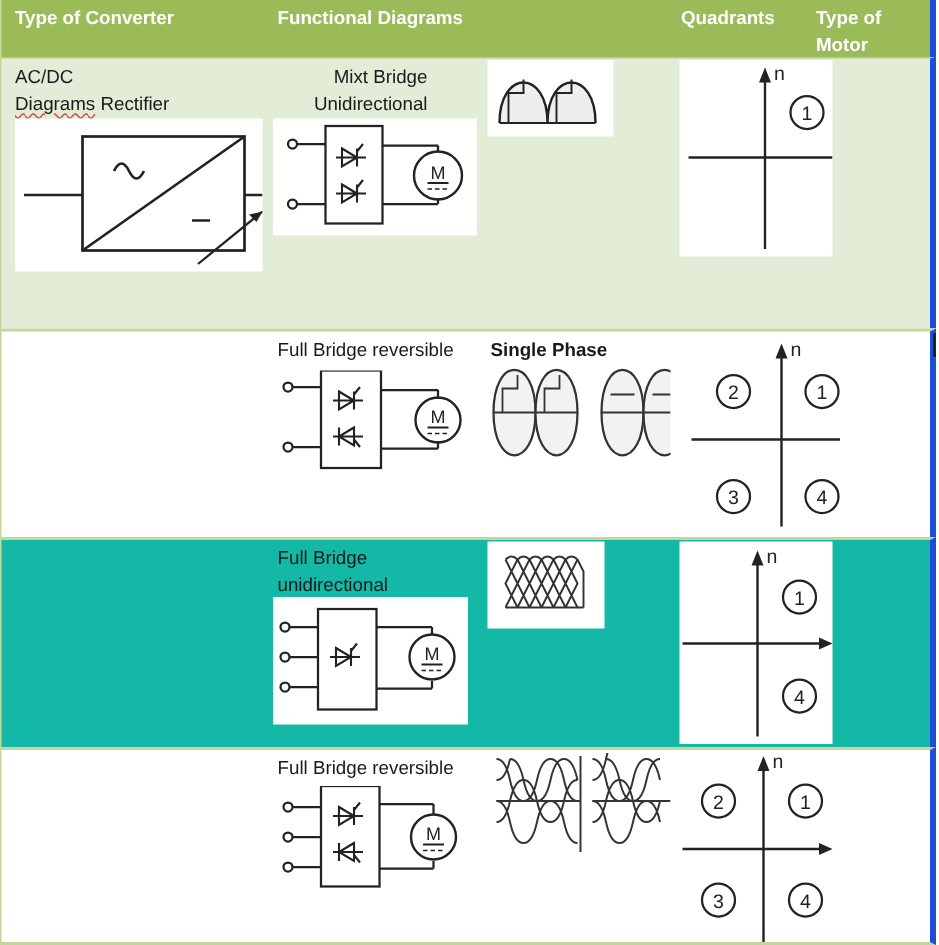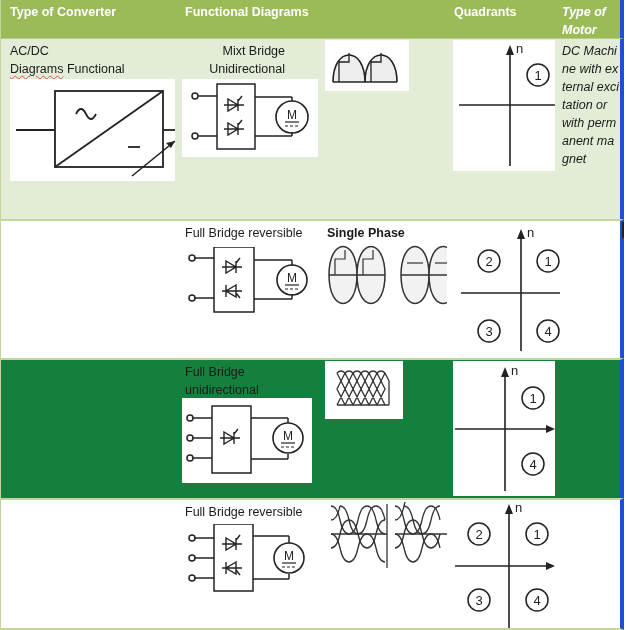--- a/index.html
+++ b/index.html
@@ -2,29 +2,29 @@
 <html><head>
 <meta charset="utf-8">
 <style>
   html,body{margin:0;padding:0;background:#fff;}
   body{width:626px;height:630px;overflow:hidden;font-family:"Liberation Sans",sans-serif;}
   .tbl{position:absolute;left:0;top:0;width:626px;height:630px;}
   .row{position:absolute;left:0;width:624px;border-left:1px solid #c3d69b;border-right:4px solid #1d4ed8;box-sizing:border-box;}
   .hdr{top:0;height:38px;background:#9bbb59;color:#fff;}
   .r1{top:38px;height:181px;background:#e2ecd6;border-top:1px solid #b6cc8a;}
   .r2{top:219px;height:139px;background:#fff;border-top:2px solid #c3d69b;}
-  .r3{top:358px;height:140px;background:#15803d;border-top:2px solid #c3d69b;}
+  .r3{top:358px;height:140px;background:#14b8a6;border-top:2px solid #c3d69b;}
   .r4{top:498px;height:132px;background:#fff;border-top:2px solid #c3d69b;border-bottom:2px solid #c3d69b;}
   .cell{position:absolute;top:0;bottom:0;box-sizing:border-box;padding:3px 6px;font-size:12.5px;line-height:18px;color:#1a1a1a;}
   .hdr .cell{color:#fff;font-weight:bold;font-size:12.5px;line-height:18px;padding-top:3px;}
   .c0{left:3px;width:175px;}
   .c1{left:178px;width:142px;}
   .c2{left:320px;width:127px;font-weight:bold;}
   .c3{left:447px;width:111px;}
-  .c4{left:558px;width:66px;padding-left:3px;font-style:italic;}
+  .c4{left:540px;width:66px;padding-left:3px;}
   .bold{font-weight:normal;}
   .squig{text-decoration:underline wavy #e05050;text-decoration-thickness:1px;text-underline-offset:2px;}
   .img{position:absolute;background:#fff;}
   svg{display:block;}
   .cursor{position:absolute;left:622px;top:222px;width:2px;height:16px;background:#222;}
 </style>
 </head>
 <body>
 
 <div class="tbl">
@@ -32,21 +32,21 @@
   <div class="row hdr">
     <div class="cell c0">Type of Converter</div>
     <div class="cell c1">Functional Diagrams</div>
     <div class="cell c3">Quadrants</div>
     <div class="cell c4">Type of Motor</div>
   </div>
 
   <div class="row r1">
     <div class="cell c0">
       <div class="bold">AC/DC</div>
-      <div class="bold"><span class="squig">Diagrams</span><span> Functional</span></div>
+      <div class="bold"><span class="squig">Diagrams</span><span> Rectifier</span></div>
       <div class="img" style="left:6px;top:40px;width:165px;height:102px;">
         <svg width="165" height="102" viewBox="0 0 165 102">
           <line x1="6" y1="51" x2="45" y2="51" stroke="#222" stroke-width="1.8"></line>
           <rect x="45" y="12" width="108" height="76" fill="none" stroke="#222" stroke-width="1.8"></rect>
           <line x1="45" y1="88" x2="153" y2="12" stroke="#222" stroke-width="1.8"></line>
           <path d="M66 35 q5 -10 10 0 t10 0" fill="none" stroke="#222" stroke-width="1.8"></path>
           <line x1="118" y1="68" x2="130" y2="68" stroke="#222" stroke-width="1.8"></line>
           <line x1="153" y1="51" x2="165" y2="51" stroke="#222" stroke-width="1.8"></line>
           <line x1="122" y1="97" x2="165" y2="62" stroke="#222" stroke-width="1.5"></line>
           <path d="M165 62 l-9 2 l5 5 z" fill="#222"></path>
@@ -89,23 +89,20 @@
       <div class="img" style="left:5px;top:1px;width:102px;height:131px;">
         <svg width="102" height="131" viewBox="0 0 102 131">
           <line x1="57" y1="8" x2="57" y2="126" stroke="#222" stroke-width="1.6"></line>
           <path d="M57 5 l-4 10 h8 z" fill="#222"></path>
           <text x="63" y="13" font-family="Liberation Sans, sans-serif" font-size="13" fill="#222">n</text>
           <line x1="6" y1="65" x2="102" y2="65" stroke="#222" stroke-width="1.6"></line>
           <circle cx="85" cy="35" r="11" fill="none" stroke="#222" stroke-width="1.5"></circle>
           <text x="85" y="40" text-anchor="middle" font-family="Liberation Sans, sans-serif" font-size="13" fill="#222">1</text>
         </svg>
       </div>
-    </div>
-    <div class="cell c4" style="word-break:break-all;">
-      <div>DC Machine with external excitation or with permanent magnet</div>
     </div>
   </div>
 
   <div class="row r2">
     <div class="cell c0"></div>
     <div class="cell c1">
       <div style="white-space:nowrap;">Full Bridge reversible</div>
       <div style="position:absolute;left:8px;top:26px;width:130px;height:80px;">
         <svg width="130" height="80" viewBox="0 0 130 80">
           <circle cx="5" cy="11" r="3" fill="none" stroke="#222" stroke-width="1.5"></circle>

